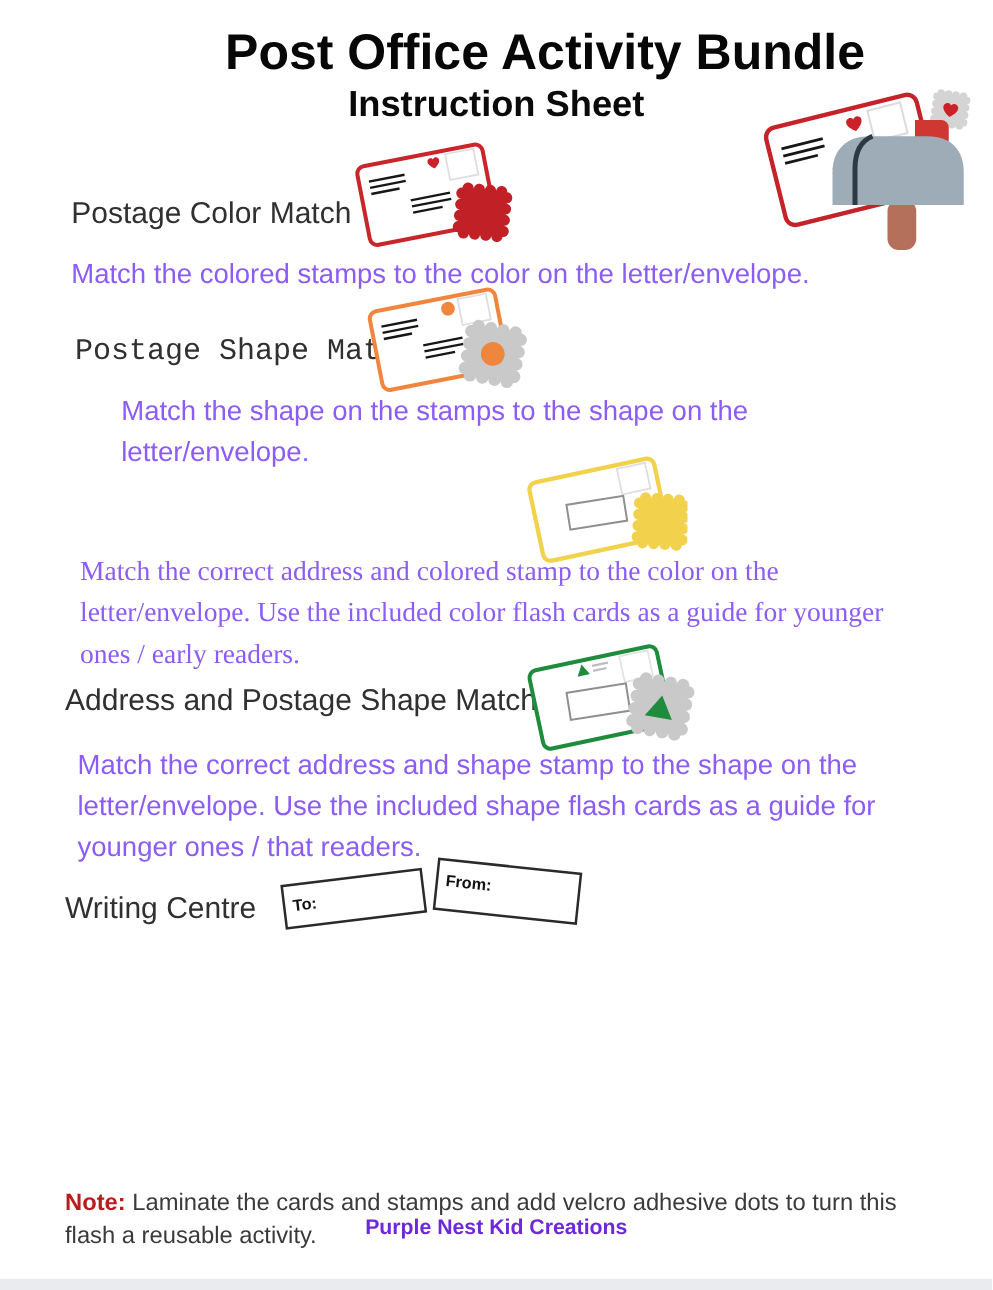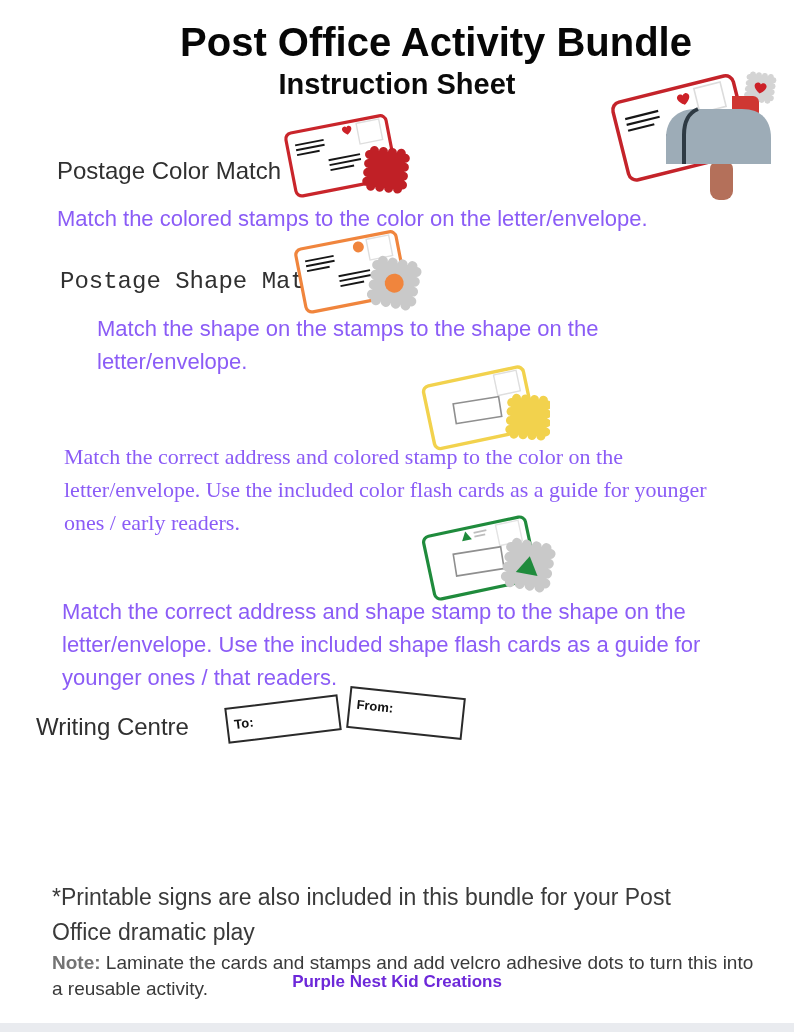--- a/index.html
+++ b/index.html
@@ -23,21 +23,21 @@
   }
   .icon-abs{position:absolute;}
   .footnote{
     position:absolute;left:52px;top:880px;width:655px;
     font-size:23px;color:#3a3a3a;line-height:35px;
   }
   .note{
     position:absolute;left:52px;top:950px;width:705px;
     font-size:19px;color:#3a3a3a;line-height:26px;
   }
-  .note .note-label{font-weight:700;color:#737373;}
+  .note .note-label{font-weight:700;color:#b91c1c;}
   .footer{
     position:absolute;top:972px;left:0;width:100%;text-align:center;
     font-size:17px;font-weight:700;color:#6d28d9;
   }
   .bottom-strip{
     position:absolute;left:0;bottom:0;width:100%;height:9px;background:#e9ebef;
   }
   .card{
     position:absolute;background:#fff;border:2px solid #2a2a2a;
     font-weight:700;color:#111;font-size:13px;
@@ -129,49 +129,49 @@
       <rect x="8" y="14" width="102" height="64" rx="6" fill="#ffffff" stroke="#f2d24d" stroke-width="3.4"></rect>
       <rect x="80" y="17" width="23" height="21" fill="#ffffff" stroke="#dedede" stroke-width="1.4"></rect>
       <rect x="34" y="38" width="46" height="20" fill="#ffffff" stroke="#8f8f8f" stroke-width="1.6" transform="rotate(3 57 48)"></rect>
     </g>
     <g transform="translate(92,36) rotate(4)">
       <path fill="#f2d24d" d="M0,0 a4.5,4.5 0 0 1 9,0 a4.5,4.5 0 0 1 9,0 a4.5,4.5 0 0 1 9,0 a4.5,4.5 0 0 1 9,0 a4.5,4.5 0 0 1 0,9 a4.5,4.5 0 0 1 0,9 a4.5,4.5 0 0 1 0,9 a4.5,4.5 0 0 1 0,9 a4.5,4.5 0 0 1 -9,0 a4.5,4.5 0 0 1 -9,0 a4.5,4.5 0 0 1 -9,0 a4.5,4.5 0 0 1 -9,0 a4.5,4.5 0 0 1 0,-9 a4.5,4.5 0 0 1 0,-9 a4.5,4.5 0 0 1 0,-9 a4.5,4.5 0 0 1 0,-9 Z"></path>
     </g>
   </svg>
   <div class="sec-body" style="left:64px;top:440px;width:676px;font-family:Liberation Serif, serif;">Match the correct address and colored stamp to the color on the letter/envelope. Use the included color flash cards as a guide for younger ones / early readers.</div>
 
+  <div class="sec-heading" style="left:52px;top:547px;">Address and Postage Shape Match</div>
   <svg class="icon-abs" style="left:420px;top:510px;" width="140" height="96" viewBox="0 0 140 96">
     <g transform="rotate(-12 60 48)">
       <rect x="8" y="16" width="104" height="64" rx="6" fill="#ffffff" stroke="#1f8b3c" stroke-width="3.2"></rect>
       <rect x="82" y="19" width="23" height="21" fill="#ffffff" stroke="#e3e3e3" stroke-width="1.4"></rect>
       <polygon points="46,28 56,28 51,19" fill="#1f8b3c"></polygon>
       <g stroke="#bdbdbd" stroke-width="1.8">
         <line x1="59" y1="22" x2="72" y2="22"></line>
           <line x1="59" y1="26" x2="70" y2="26"></line>
       </g>
       <rect x="34" y="40" width="48" height="22" fill="#ffffff" stroke="#8f8f8f" stroke-width="1.6" transform="rotate(3 58 51)"></rect>
     </g>
     <g transform="translate(92,32) rotate(10)">
       <path fill="#c9c9c9" d="M0,0 a5,5 0 0 1 10,0 a5,5 0 0 1 10,0 a5,5 0 0 1 10,0 a5,5 0 0 1 10,0 a5,5 0 0 1 0,10 a5,5 0 0 1 0,10 a5,5 0 0 1 0,10 a5,5 0 0 1 0,10 a5,5 0 0 1 -10,0 a5,5 0 0 1 -10,0 a5,5 0 0 1 -10,0 a5,5 0 0 1 -10,0 a5,5 0 0 1 0,-10 a5,5 0 0 1 0,-10 a5,5 0 0 1 0,-10 a5,5 0 0 1 0,-10 Z"></path>
       <polygon points="9,29 31,29 20,11" fill="#1f8b3c"></polygon>
     </g>
   </svg>
   <div class="sec-body" style="left:62px;top:595px;width:676px;">Match the correct address and shape stamp to the shape on the letter/envelope. Use the included shape flash cards as a guide for younger ones / that readers.</div>
 
-  <div class="sec-heading" style="left:36px;top:713px;">Writing Centre</div>
+  <div class="sec-heading" style="left:52px;top:713px;">Writing Centre</div>
   <div class="card to-card">
     <span>To:</span>
   </div>
   <div class="card from-card">
     <span>From:</span>
   </div>
 
-  <div class="footnote">*Printable signs are also included in this bundle for your Post Office dramatic play</div>
 
   <div class="note">
     <span class="note-label">Note:</span>
-    <span>Laminate the cards and stamps and add velcro adhesive dots to turn this into a reusable activity.</span>
+    <span>Laminate the cards and stamps and add velcro adhesive dots to turn this flash a reusable activity.</span>
   </div>
 
   <div class="footer">Purple Nest Kid Creations</div>
 
   <div class="bottom-strip"></div>
 </div>
 
 </body></html>

